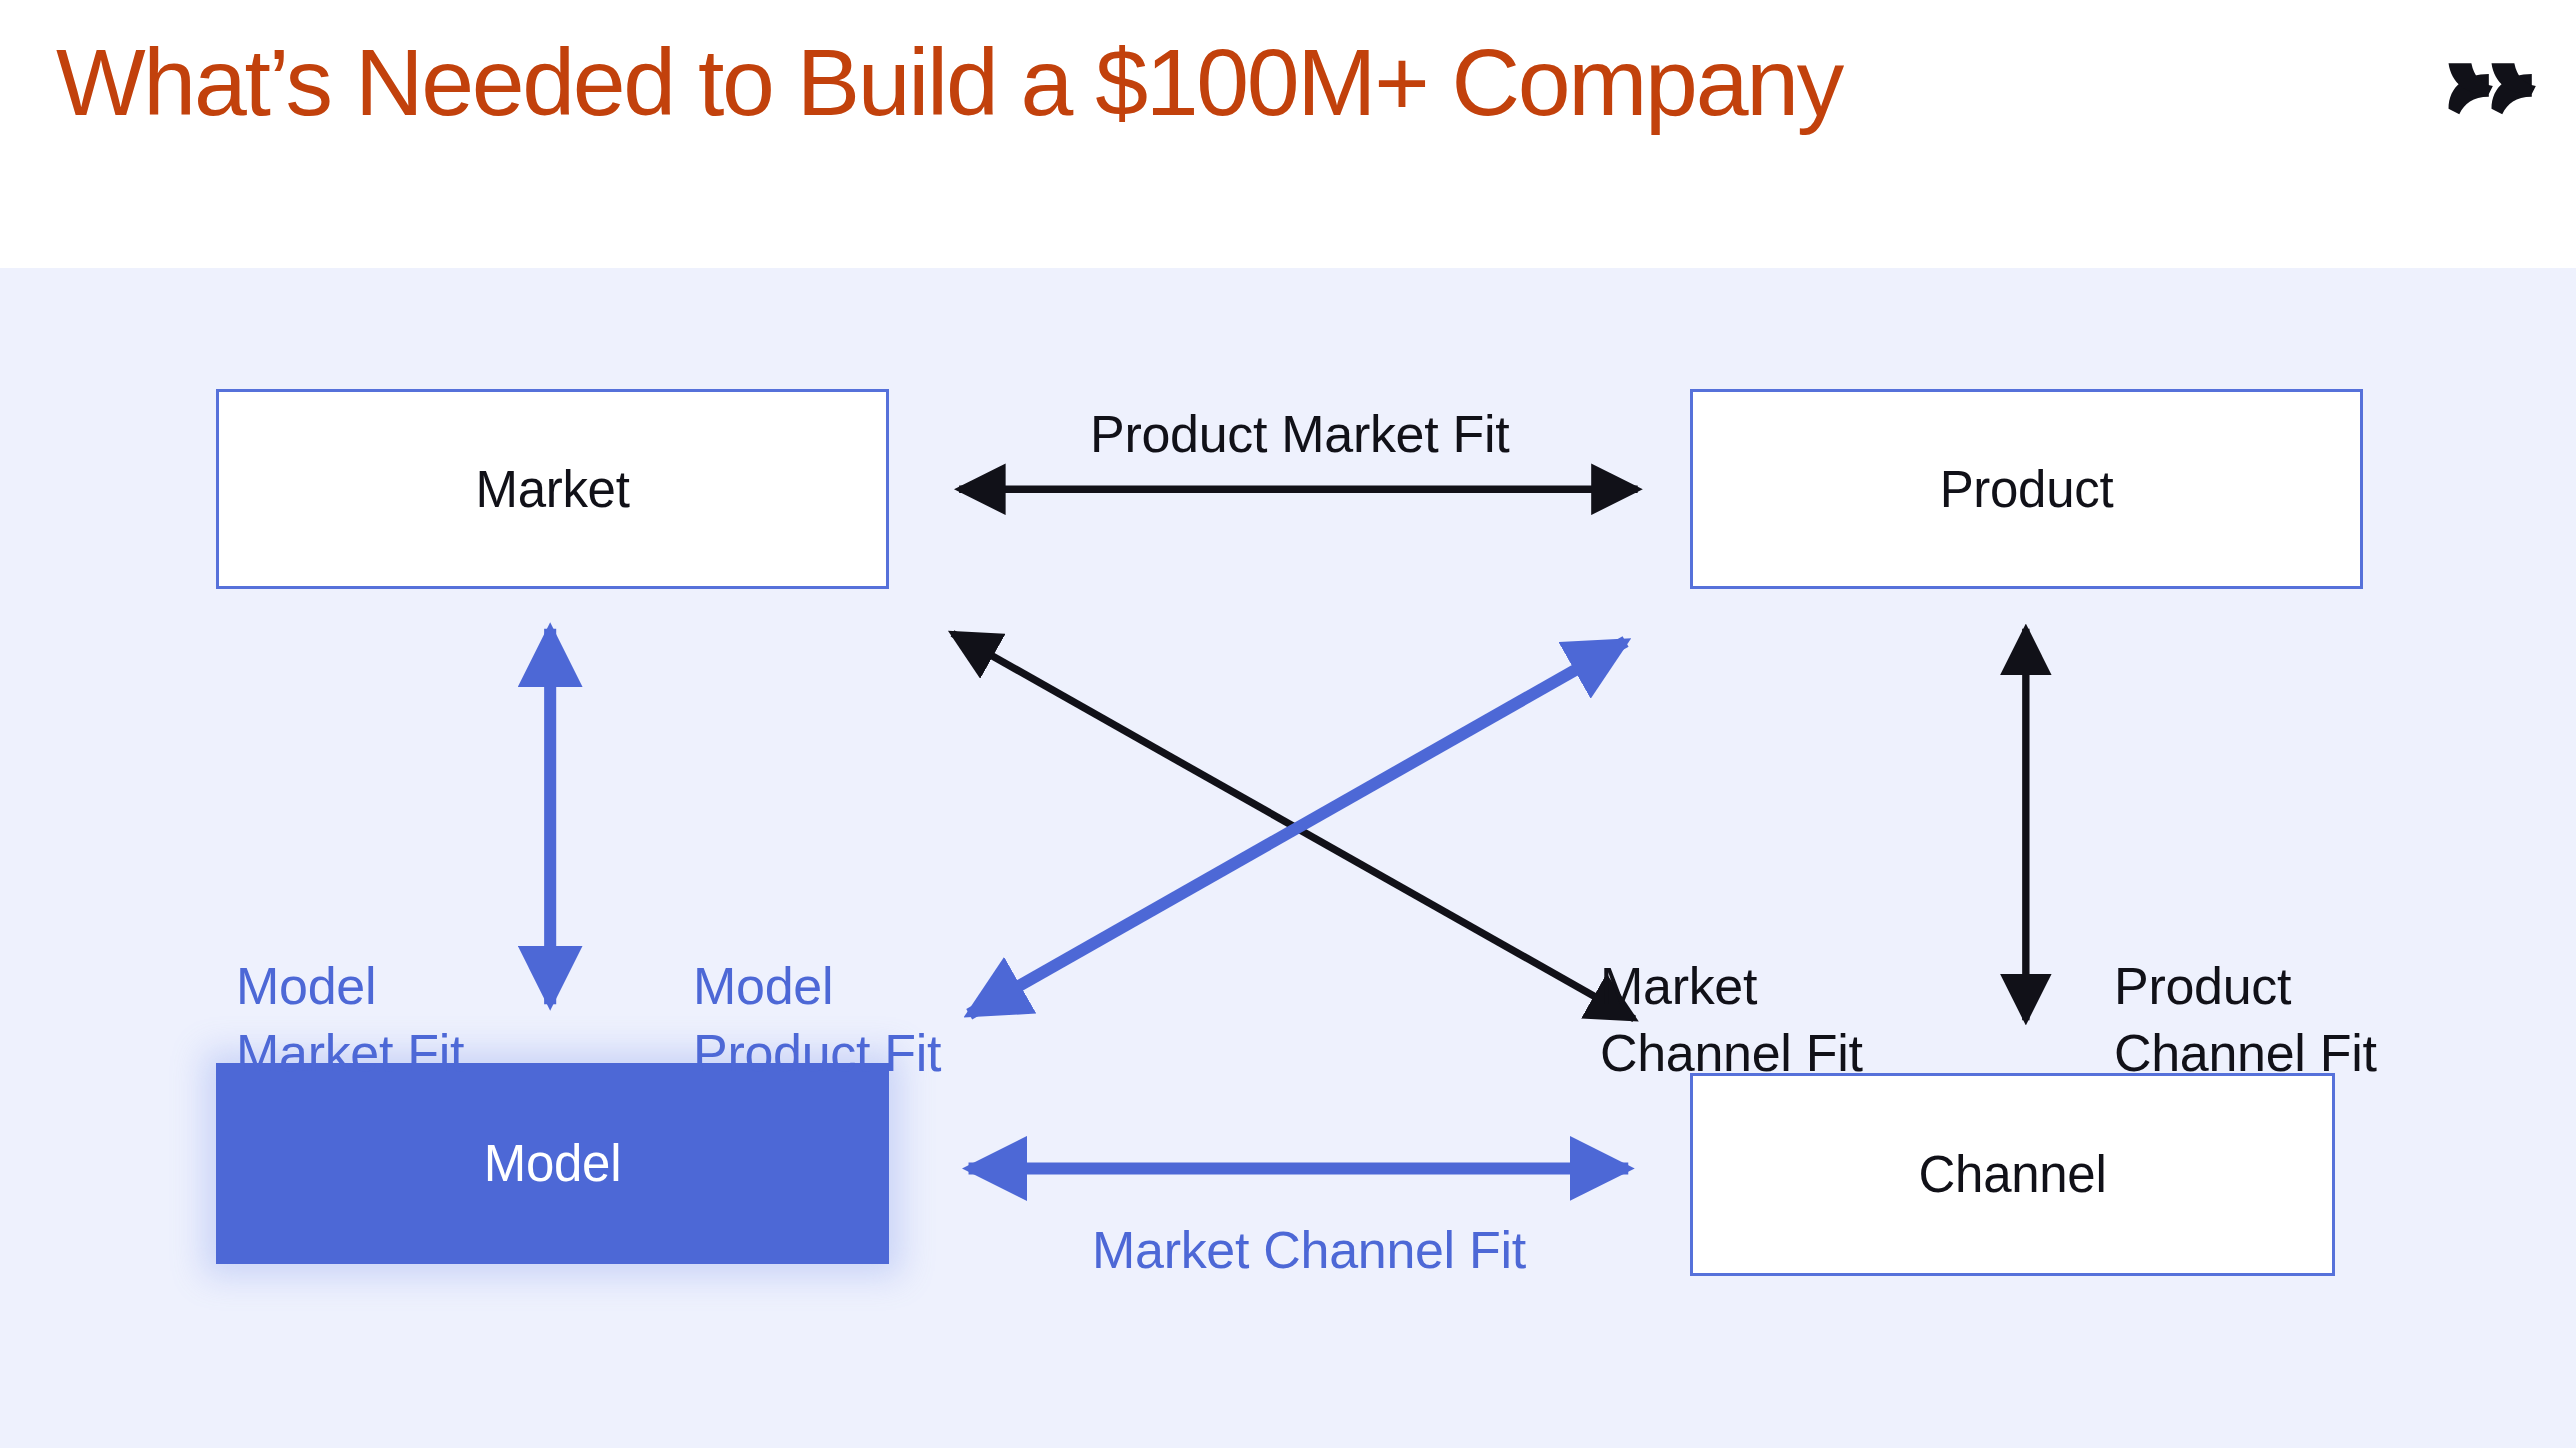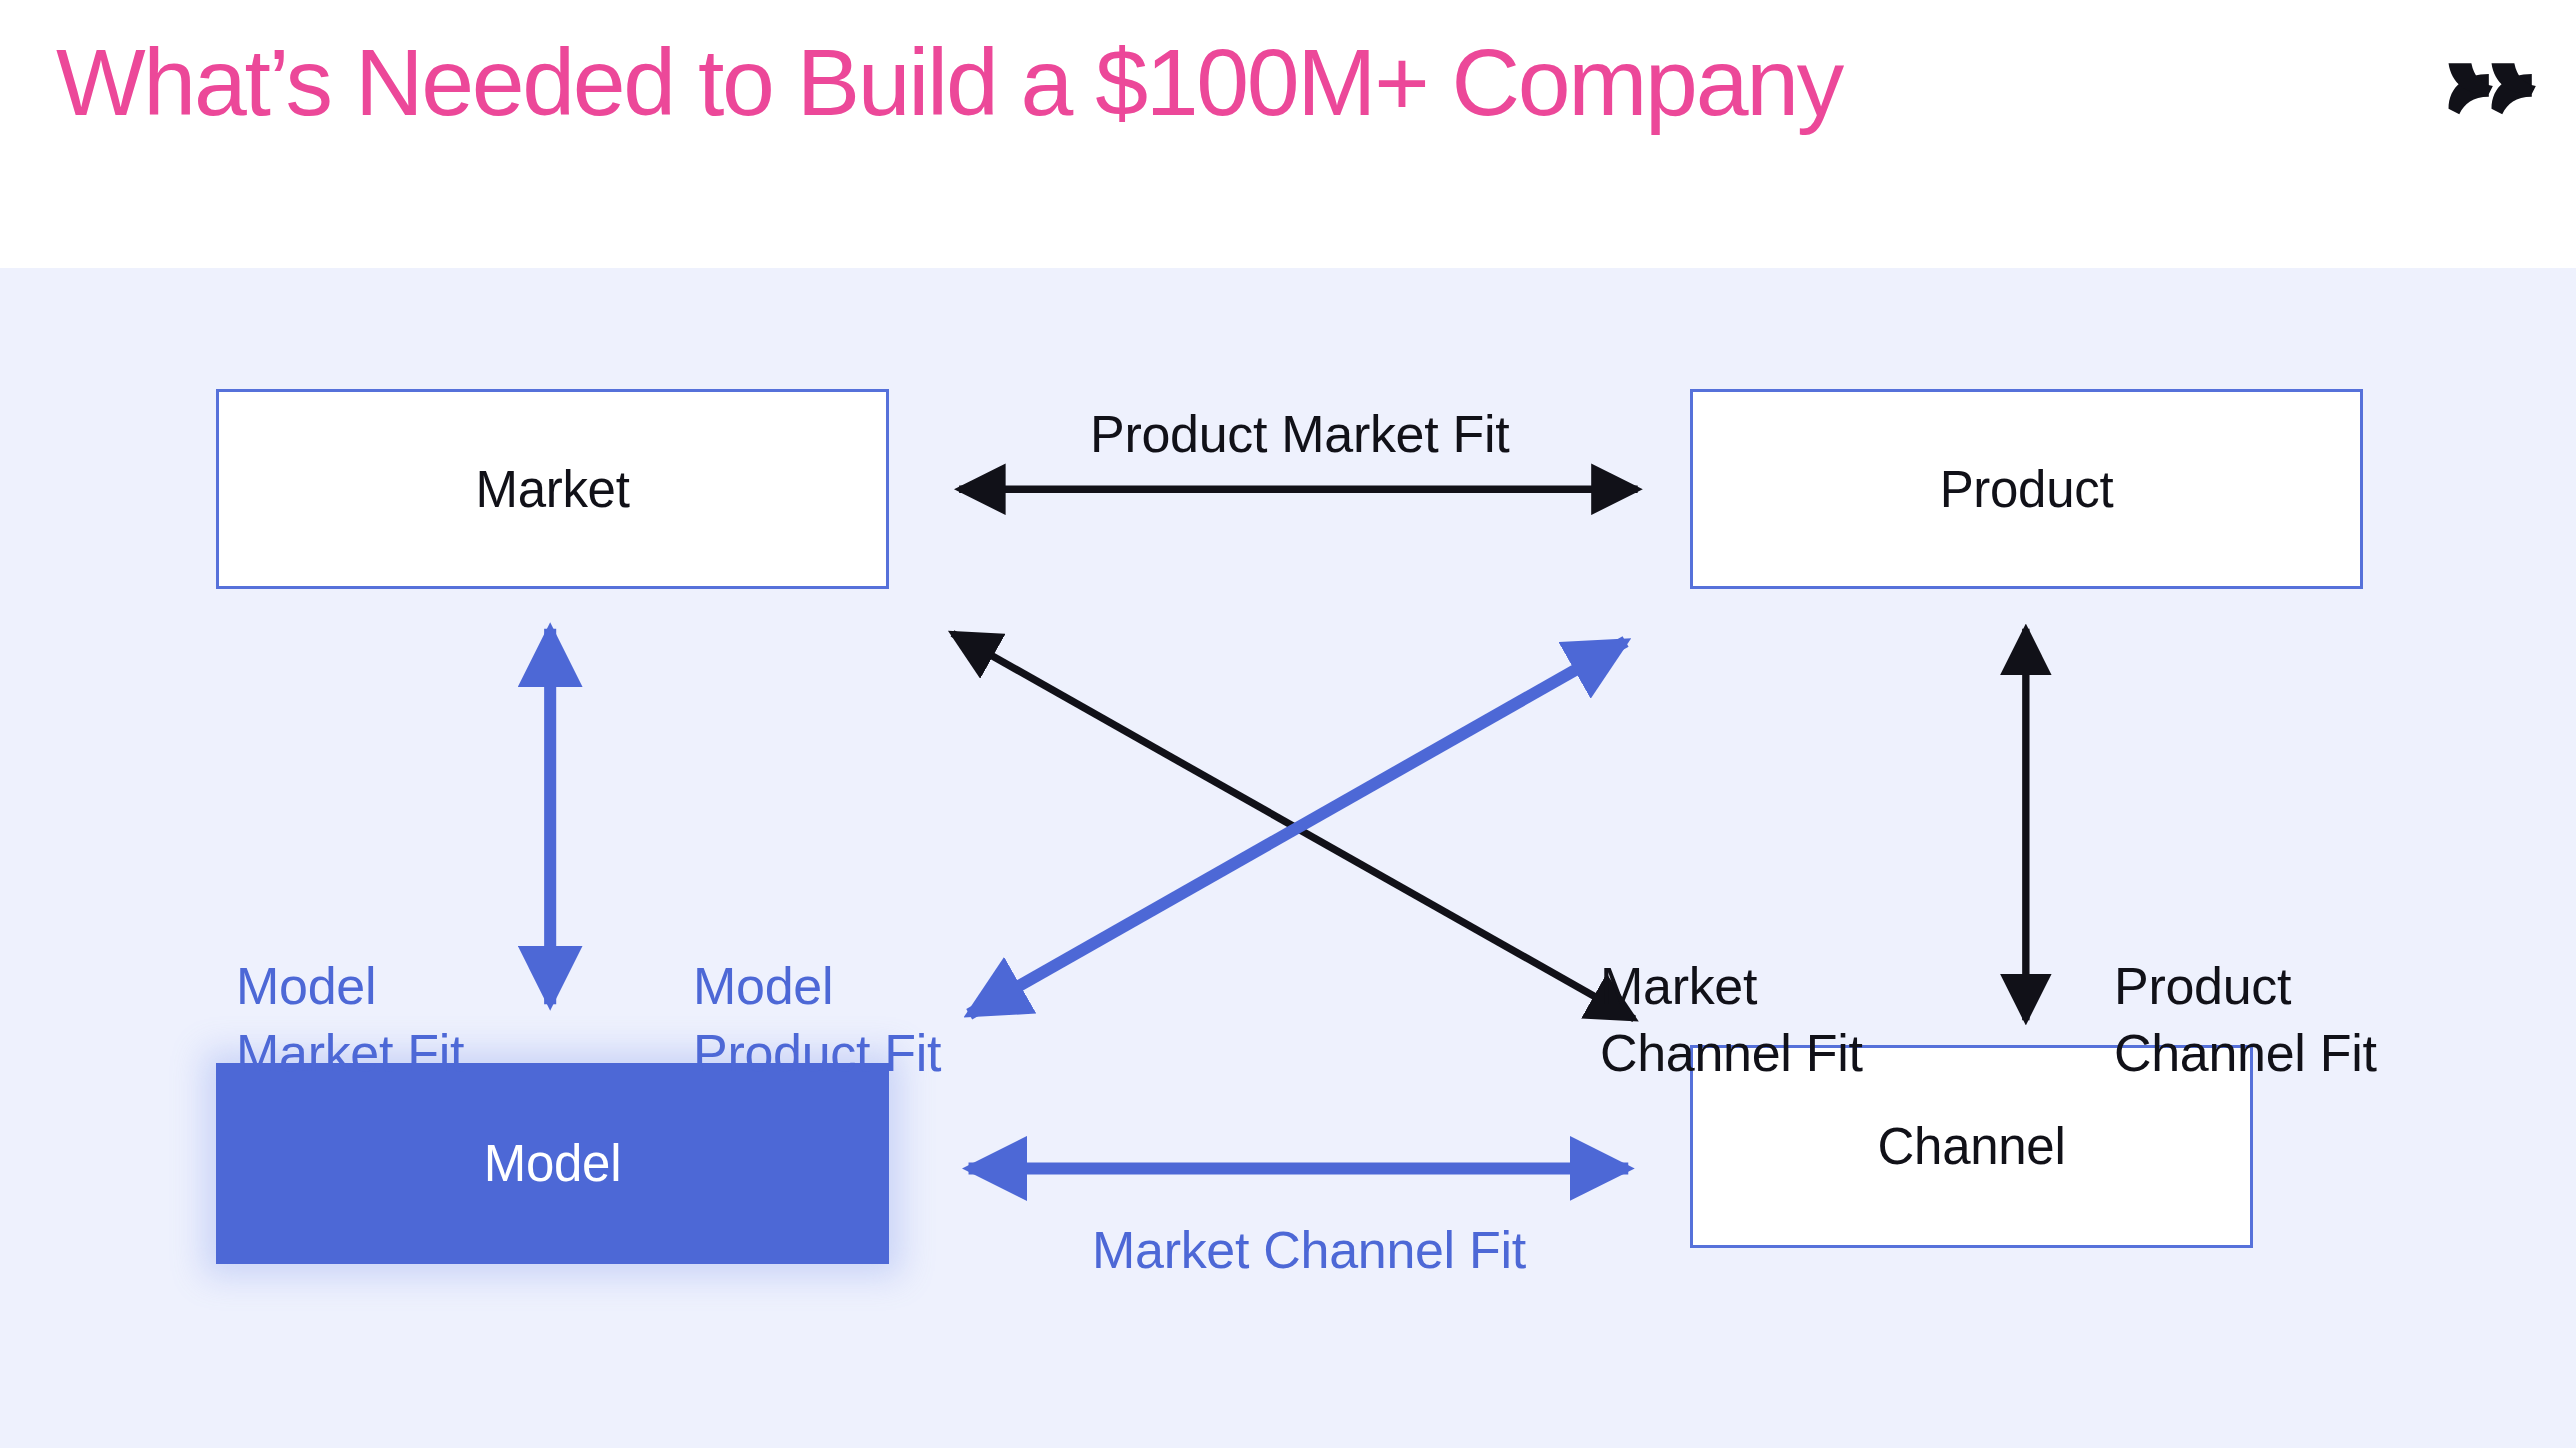--- a/index.html
+++ b/index.html
@@ -25,21 +25,21 @@
   .header{
     position:absolute;left:0;top:0;width:2576px;height:268px;
     background:#ffffff;
   }
   .header-title{
     position:absolute;left:56px;top:35px;
     font-size:95px;
     line-height:1.0;
     font-weight:400;
     letter-spacing:-2.3px;
-    color:#ec4899;
+    color:#c2410c;
     white-space:nowrap;
   }
   .logo-mark{
     position:absolute;left:2439px;top:39px;width:101px;height:94px;
   }
   
   .canvas{
     position:absolute;left:0;top:268px;width:2576px;height:1180px;
     background:#eef1fd;
   }
@@ -61,21 +61,21 @@
   }
   .node-filled{
     background:#4d68d6;
     color:#ffffff;
     border:3.4px solid #4d68d6;
     box-shadow:0 0 31px 12px rgba(120,145,235,0.30);
   }
   #node-market  {left:216px; top:121px;  width:673px; height:200px;}
   #node-product {left:1690px;top:121px;  width:673px; height:200px;}
   #node-model   {left:216px; top:795px; width:673px; height:201px;}
-  #node-channel {left:1690px;top:777px; width:563px; height:203px;}
+  #node-channel {left:1690px;top:805px; width:645px; height:203px;}
 
   
   .edge-label{
     position:absolute;
     font-size:52px;
     line-height:1.28;
     letter-spacing:-0.3px;
     white-space:pre-line;
     text-align:left;
   }

